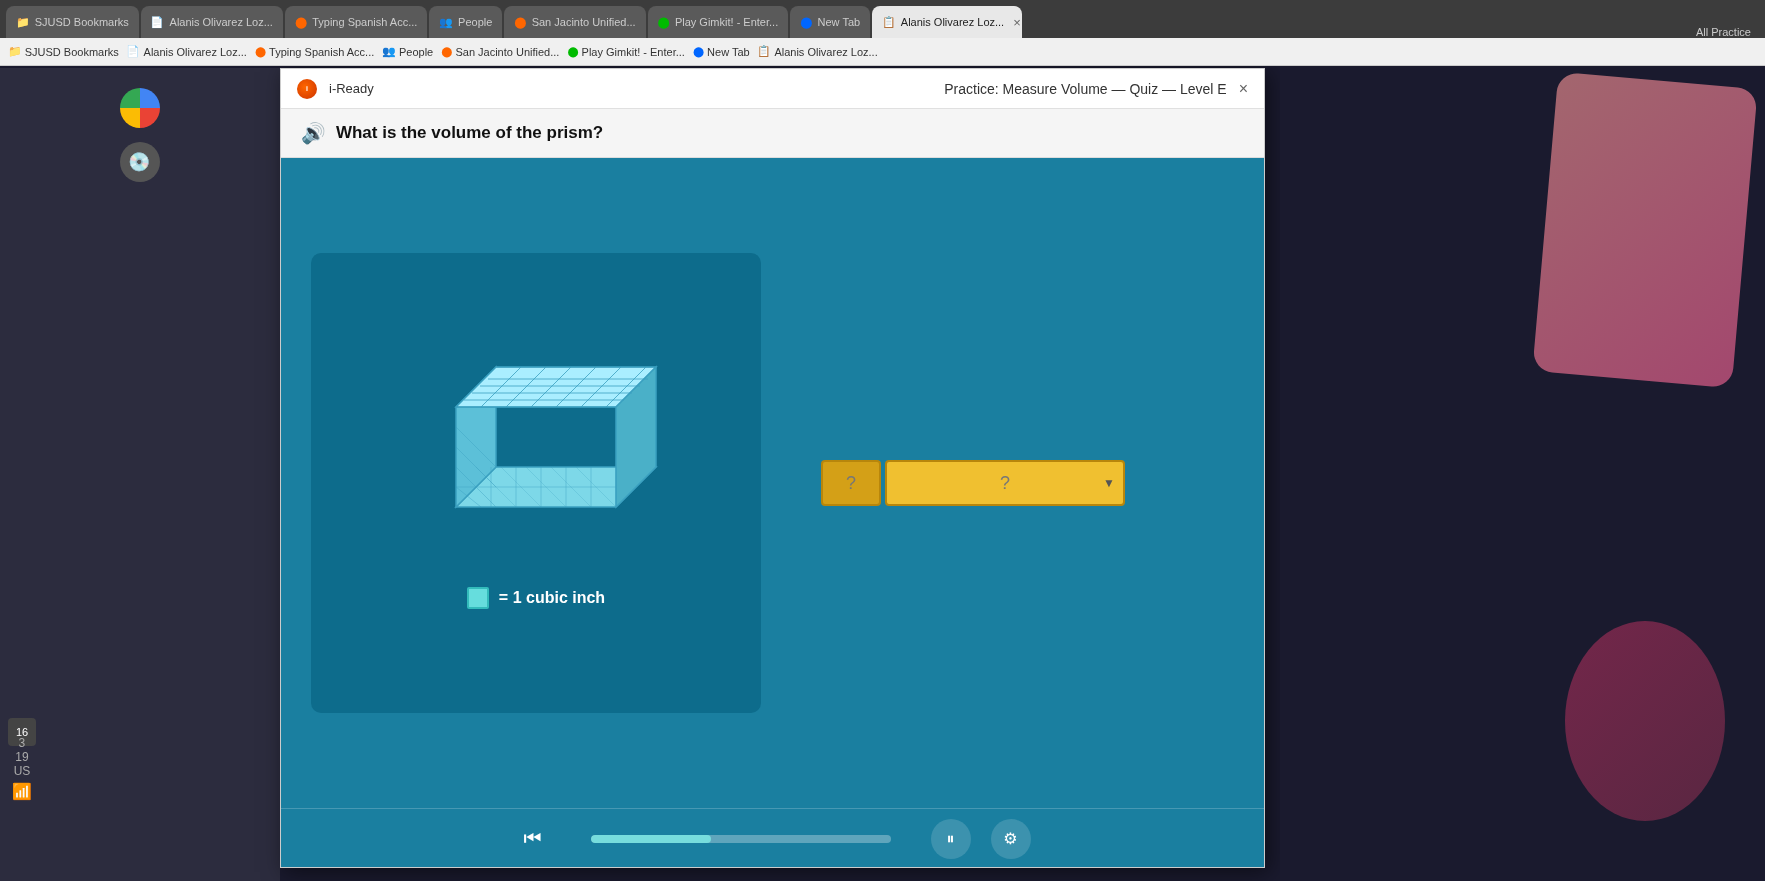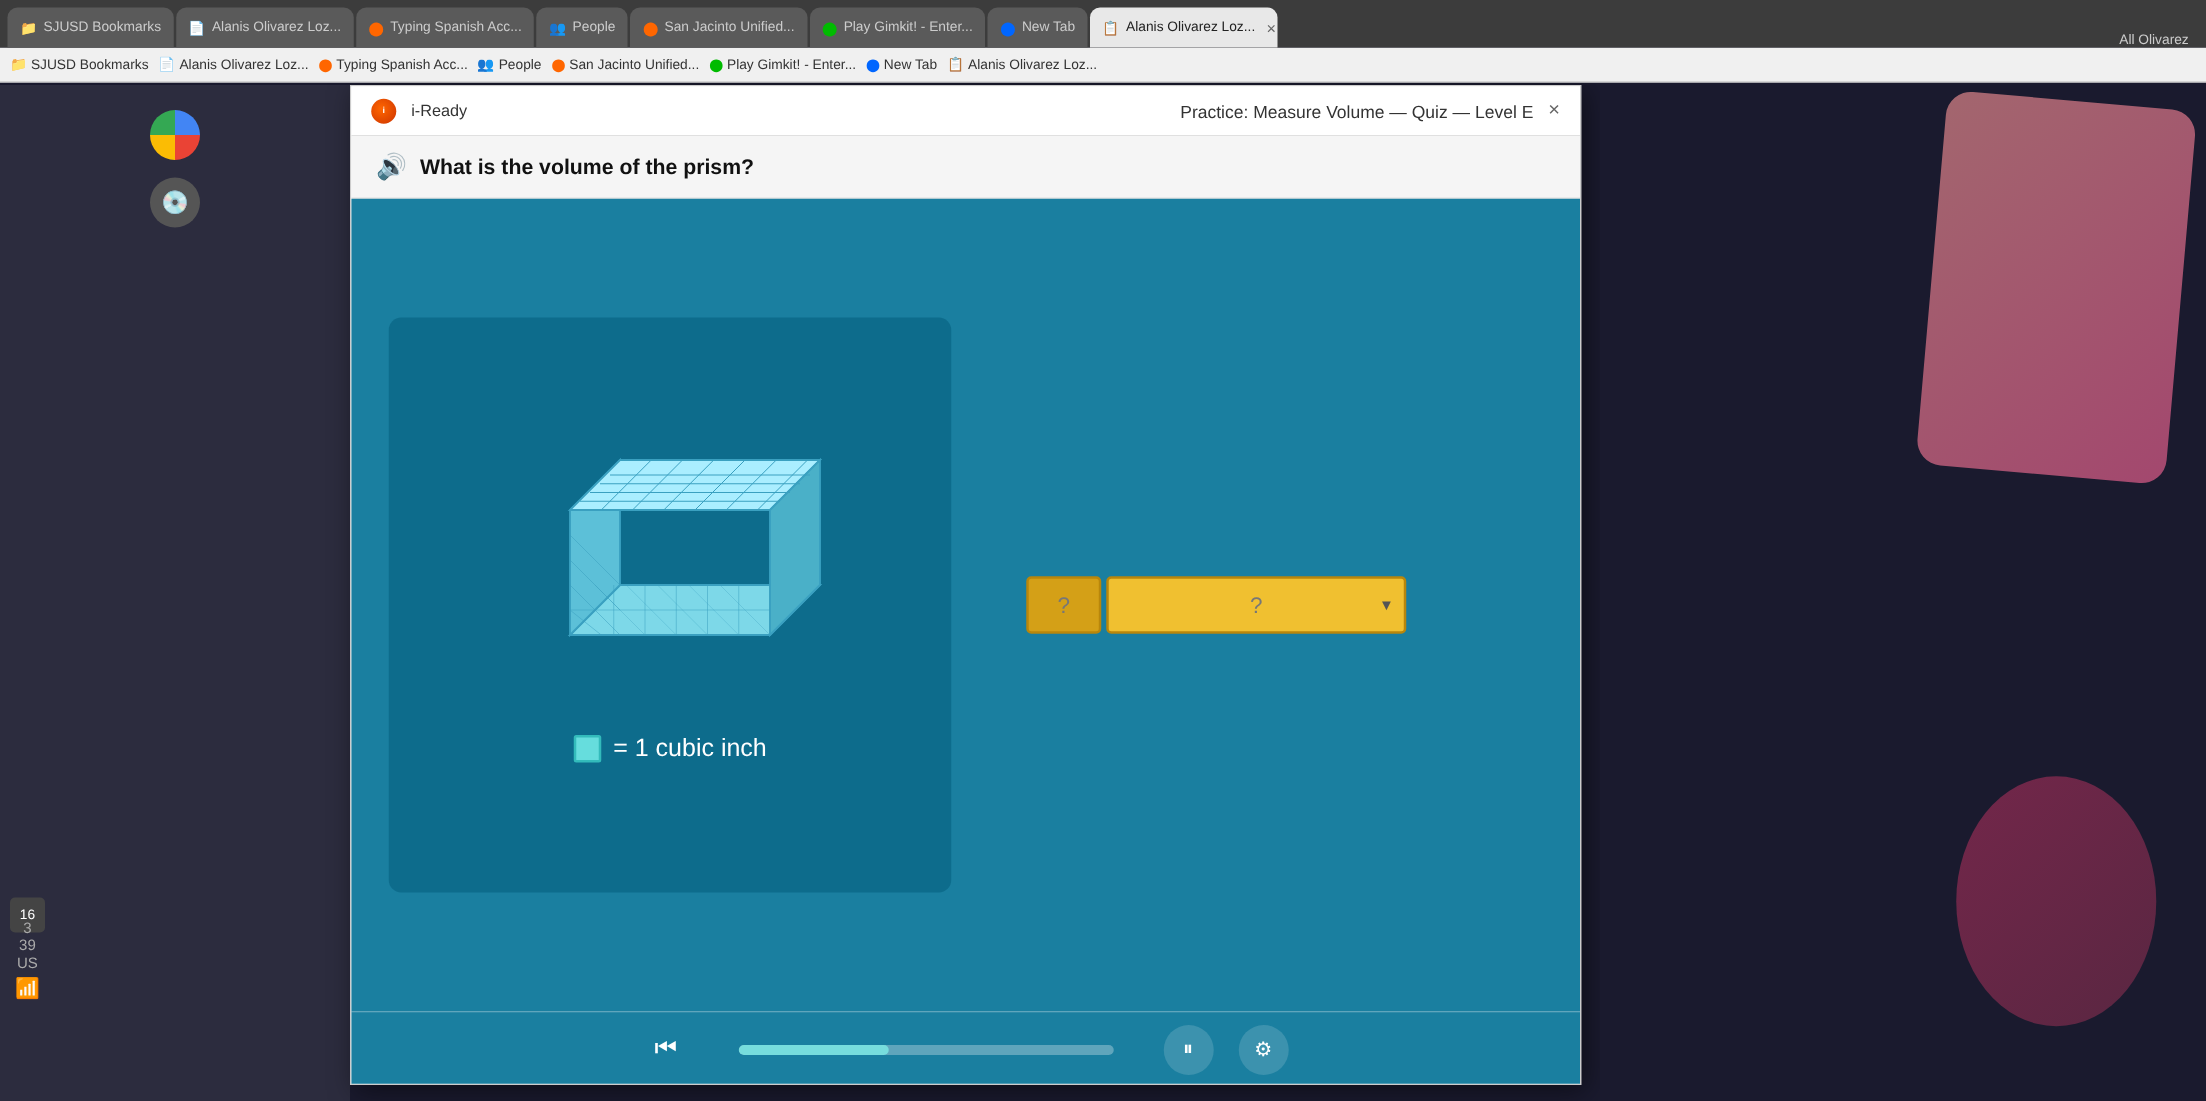--- a/index.html
+++ b/index.html
@@ -82,22 +82,22 @@
       font-weight: 700;
       color: #111;
     }
 
     
     .legend {
       display: flex;
       align-items: center;
       gap: 10px;
       color: white;
-      font-size: 20px;
-      font-weight: 400;
+      font-size: 16px;
+      font-weight: 700;
     }
     .legend-cube {
       width: 22px;
       height: 22px;
       background: #6dd;
       border: 2px solid #3bb;
       border-radius: 2px;
     }
 
     
@@ -338,21 +338,21 @@
     <div class="c-tab">
       <span style="color:#06f;">⬤</span>
       <span>New Tab</span>
     </div>
     <div class="c-tab active-tab">
       <span>📋</span>
       <span>Alanis Olivarez Loz...</span>
       <span style="margin-left:4px; font-size:13px; color:#666;">×</span>
     </div>
     <div style="flex:1;"></div>
-    <span style="font-size:11px; color:#ccc; white-space:nowrap; padding-right:8px; cursor:pointer;">All Olivarez</span>
+    <span style="font-size:11px; color:#ccc; white-space:nowrap; padding-right:8px; cursor:pointer;">All Practice</span>
   </div>
 </div>
 
 <div class="top-bookmarks-bar">
   <div class="bm-item">
     <span>📁</span>
     <span>SJUSD Bookmarks</span>
   </div>
   <div class="bm-item">
     <span>📄</span>
@@ -387,21 +387,21 @@
 <div class="left-sidebar">
   <div class="desktop-icon" style="background: conic-gradient(#4285f4 0deg 90deg, #ea4335 90deg 180deg, #fbbc04 180deg 270deg, #34a853 270deg 360deg); border-radius:50%;">
   </div>
   <div class="desktop-icon" style="background: #555;">💿</div>
   <div style="flex:1;"></div>
   <div class="screen-badge">
     <span>16</span>
   </div>
   <div class="bottom-left-info">
     <div>3</div>
-    <div>39</div>
+    <div>19</div>
     <div>US</div>
     <div style="font-size:16px; margin-top:4px;">📶</div>
   </div>
 </div>
 
 <div class="browser-window" style="top:68px; left:280px; width:985px; height:800px;">
 
   <div class="iready-header">
     <div class="iready-logo-dot">
       <span style="font-size:7px; font-weight:900; color:white;">i</span>

